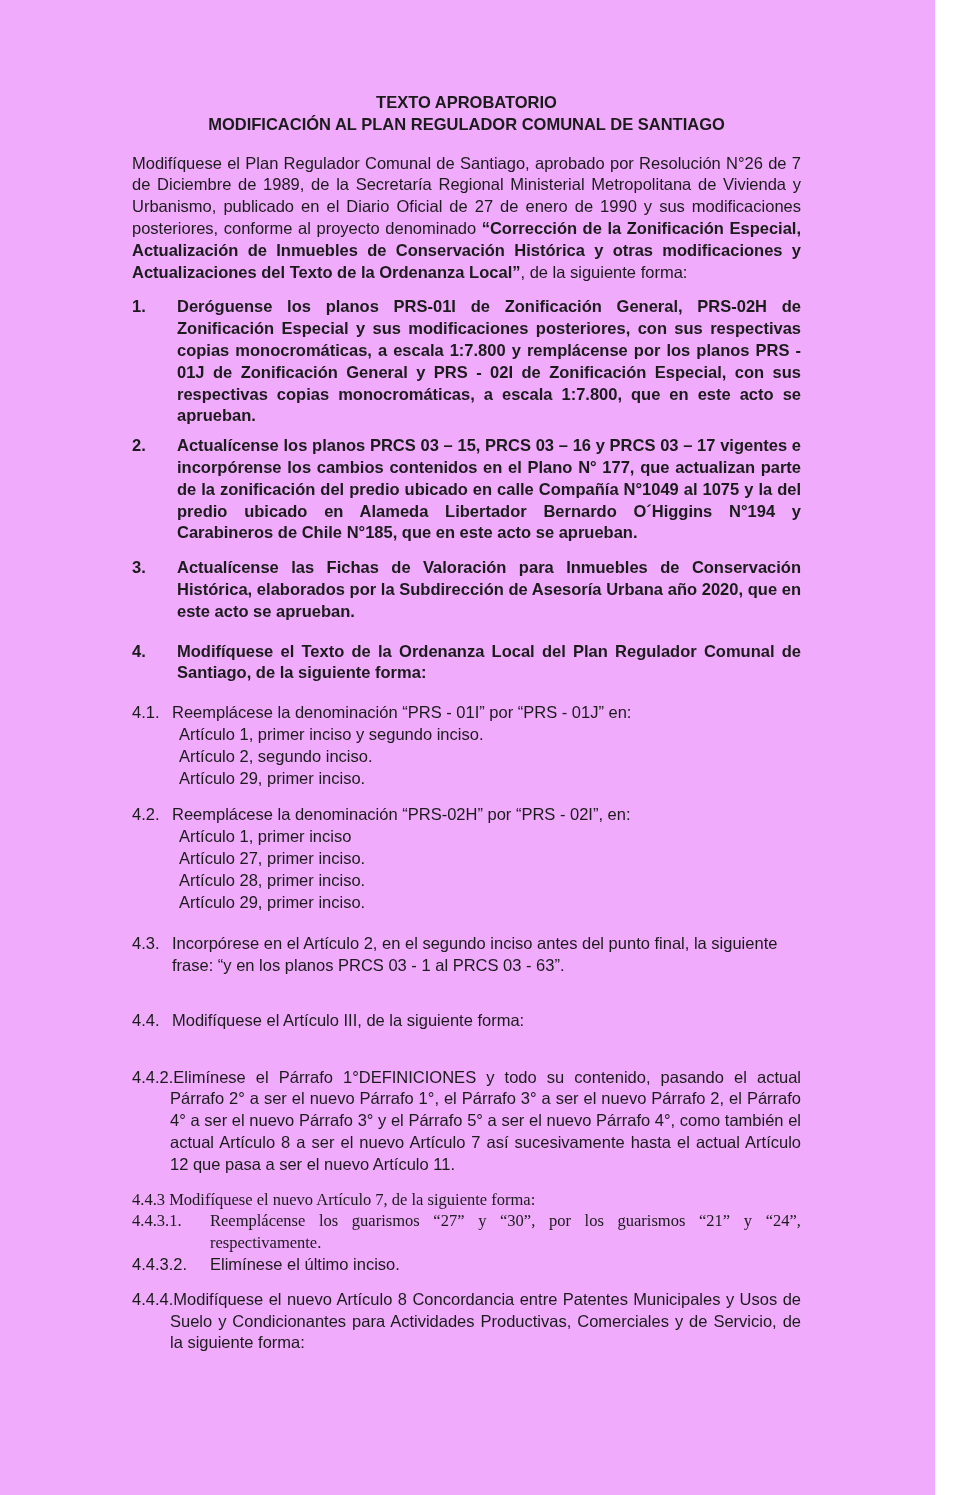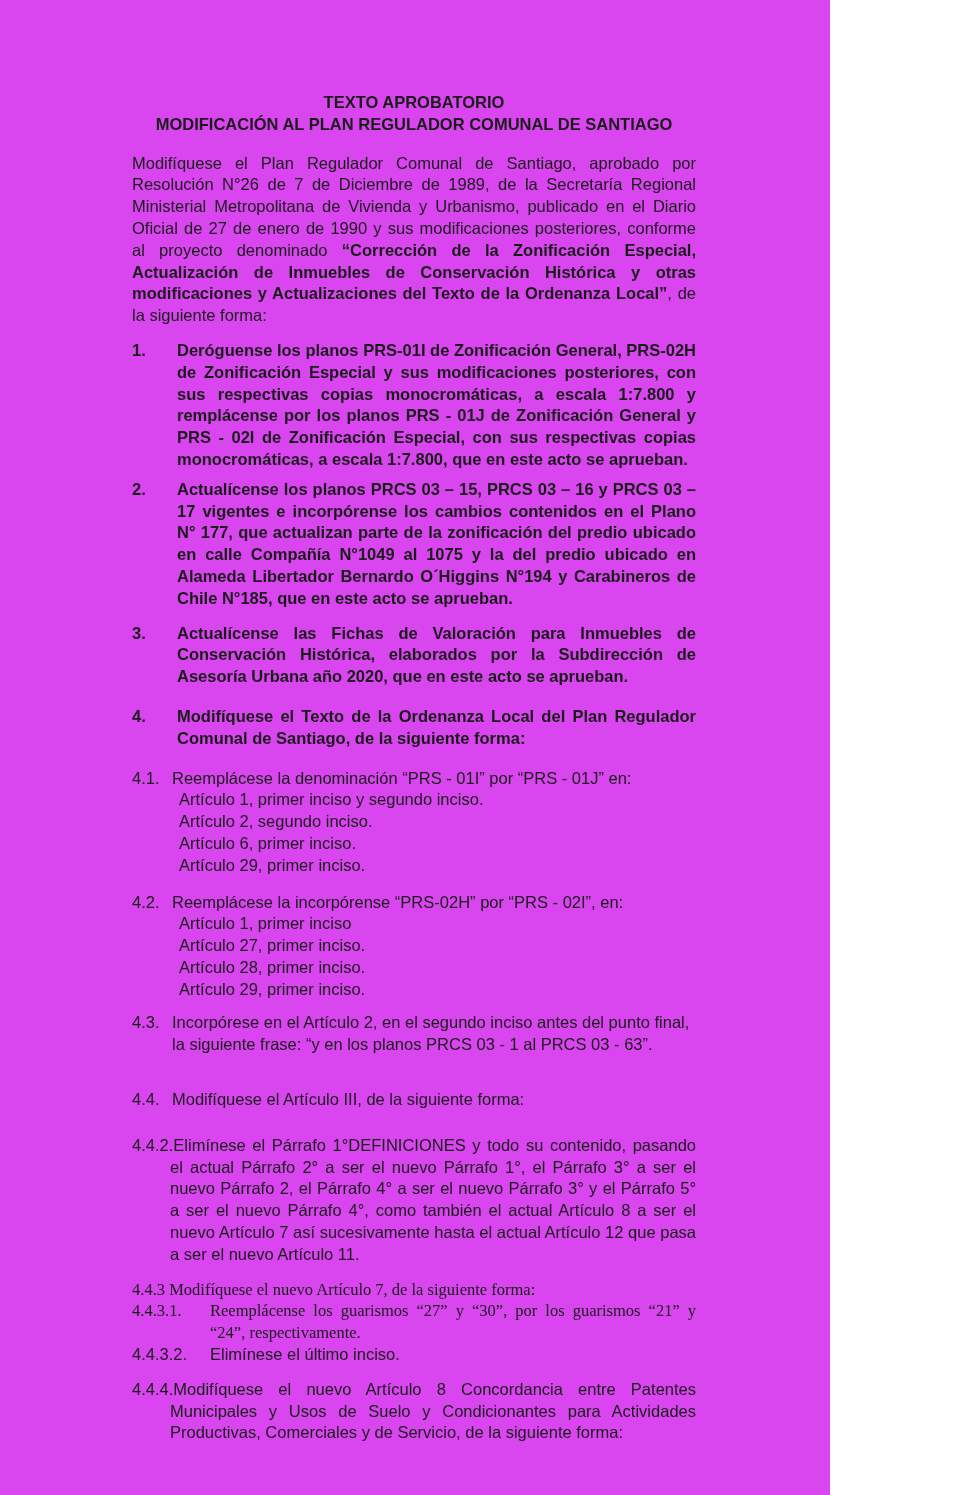--- a/index.html
+++ b/index.html
@@ -1,19 +1,19 @@
 <!DOCTYPE html>
 <html><head>
 <meta charset="utf-8">
 <style>
   html,body{margin:0;padding:0;background:#ffffff;}
   .page{
     position:relative;
-    width:830px;height:1495px;
-    background:#d946ef;
+    width:935px;height:1495px;
+    background:#f0abfc;
     overflow:hidden;
     font-family:"Liberation Sans", sans-serif;
     color:#1b1b1b;
     font-size:16.5px;
     line-height:21.8px;
   }
   .doc{ padding:92px 134px 0 132px; }
   .b{ font-weight:700; }
   .center{ text-align:center; }
   .just{ text-align:justify; }
@@ -21,25 +21,25 @@
   .intro{ margin:0 0 13px 0; }
   .clause{ position:relative; margin:0 0 13px 0; }
   .num{ position:absolute; left:0; top:0; }
   .hang45{ padding-left:45px; }
   .hang40{ padding-left:40px; }
   .hang78{ padding-left:78px; }
   .runin{ padding-left:38px; text-indent:-38px; }
   .sub{ margin-left:7px; text-indent:0; }
   .mb0{ margin-bottom:0;font-family:Liberation Serif, serif; }
   .mb8{ margin-bottom:8px; }
-  .mb12{ margin-bottom:12px; }
+  .mb12{ margin-bottom:20px; }
   .mb14{ }
   .mb15{ margin-bottom:15px; }
   .mb16{ margin-bottom:33px; }
-  .mb17{ margin-bottom:24px; }
+  .mb17{ margin-bottom:35px; }
   .mb18{ margin-bottom:18px; }
 </style>
 </head>
 <body>
 
 <div class="page">
   <div class="doc">
 
     <div class="title b center">
       <div>TEXTO APROBATORIO</div>
@@ -61,26 +61,25 @@
     </div>
 
     <div class="clause b just hang45 mb18">
       <span class="num">4.</span><span>Modifíquese el Texto de la Ordenanza Local del Plan Regulador Comunal de Santiago, de la siguiente forma:</span>
     </div>
 
     <div class="clause hang40 mb15">
       <span class="num">4.1.</span><span>Reemplácese la denominación “PRS - 01I” por “PRS - 01J” en:</span>
       <div class="sub">Artículo 1, primer inciso y segundo inciso.</div>
       <div class="sub">Artículo 2, segundo inciso.</div>
-      <div class="sub">Artículo 6, primer inciso.</div>
       <div class="sub">Artículo 29, primer inciso.</div>
     </div>
 
     <div class="clause hang40 mb12">
-      <span class="num">4.2.</span><span>Reemplácese la incorpórense “PRS-02H” por “PRS - 02I”, en:</span>
+      <span class="num">4.2.</span><span>Reemplácese la denominación “PRS-02H” por “PRS - 02I”, en:</span>
       <div class="sub">Artículo 1, primer inciso</div>
       <div class="sub">Artículo 27, primer inciso.</div>
       <div class="sub">Artículo 28, primer inciso.</div>
       <div class="sub">Artículo 29, primer inciso.</div>
     </div>
 
     <div class="clause hang40 mb16">
       <span class="num">4.3.</span><span>Incorpórese en el Artículo 2, en el segundo inciso antes del punto final, la siguiente frase: “y en los planos PRCS 03 - 1 al PRCS 03 - 63”.</span>
     </div>
 

